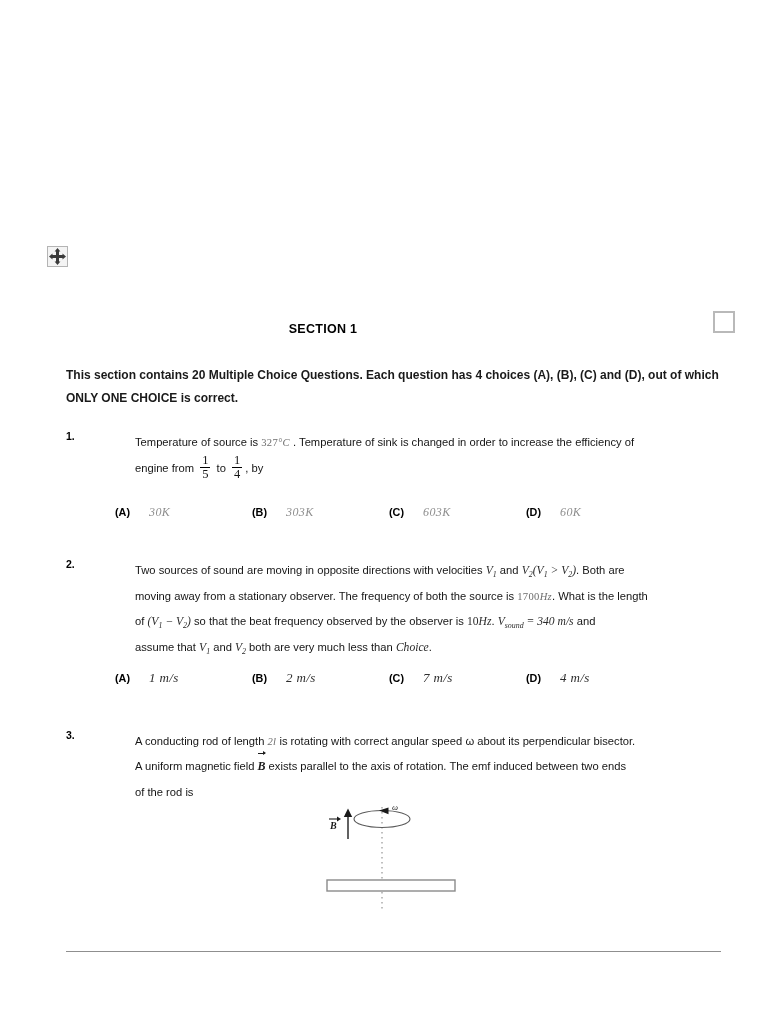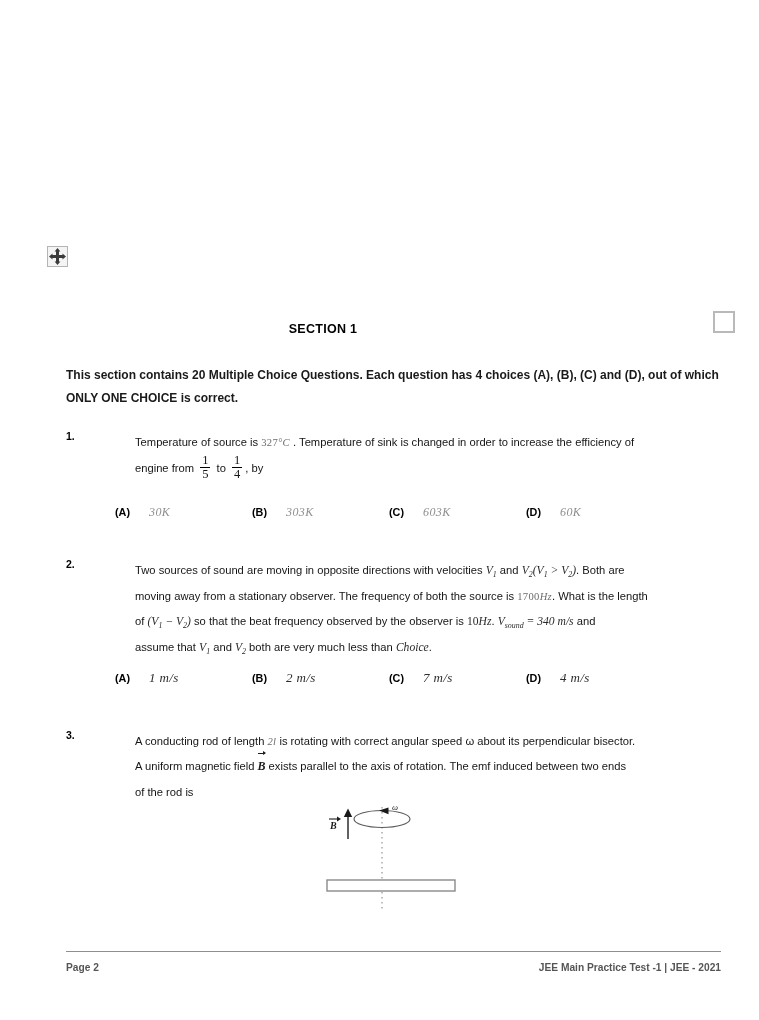--- a/index.html
+++ b/index.html
@@ -373,18 +373,14 @@
         <text x="8" y="26" font-family="Liberation Serif, serif" font-style="italic" font-weight="bold" font-size="10" fill="#1a1a1a">B</text>
         <line x1="7" y1="16" x2="17" y2="16" stroke="#1a1a1a" stroke-width="1.1"></line>
         <polygon points="19,16 15,13.6 15,18.4" fill="#1a1a1a"></polygon>
       </g>
 
       <rect x="5" y="77" width="128" height="11" fill="#ffffff" stroke="#8a8a8a" stroke-width="1.4"></rect>
     </svg>
   </div>
 
   <div class="footer-rule"></div>
-  <div class="footer">
-    <span>Page 2</span>
-    <span>JEE Main Practice Test -1 | JEE - 2021</span>
-  </div>
 
 </div>
 
 </body></html>

